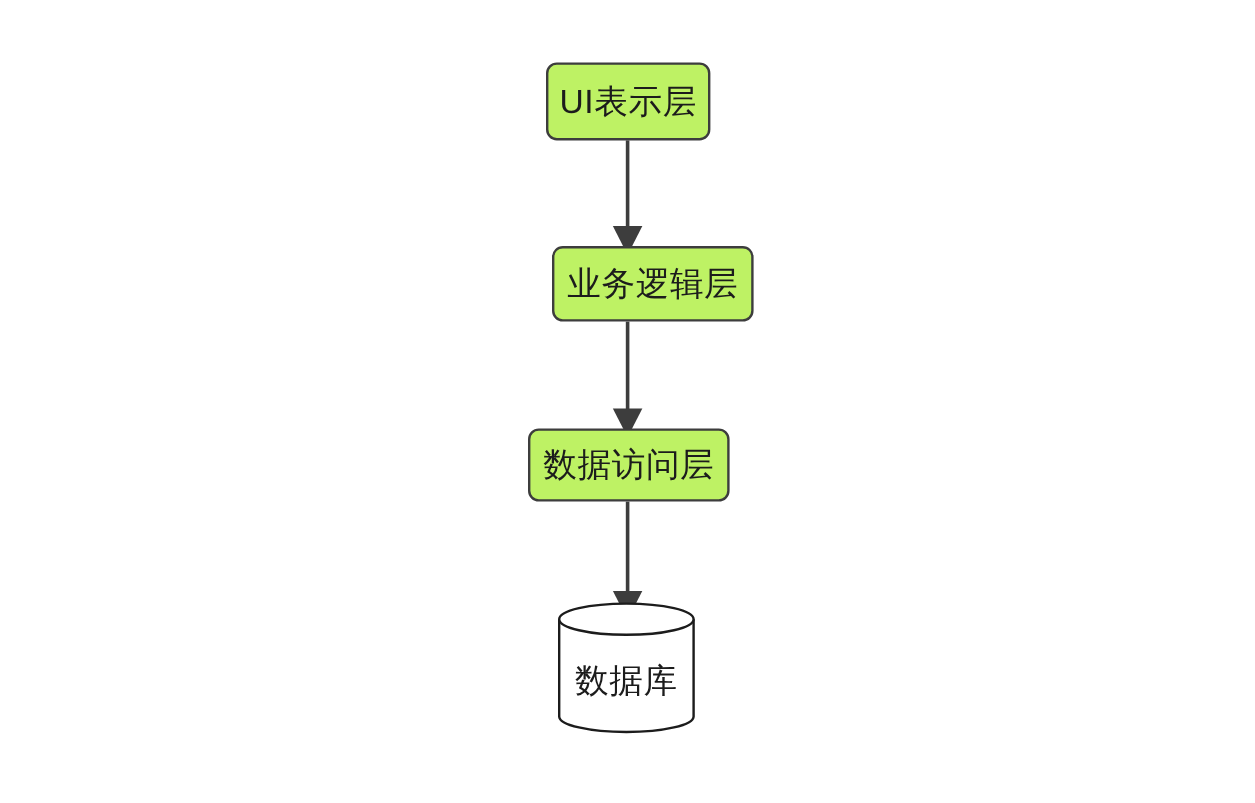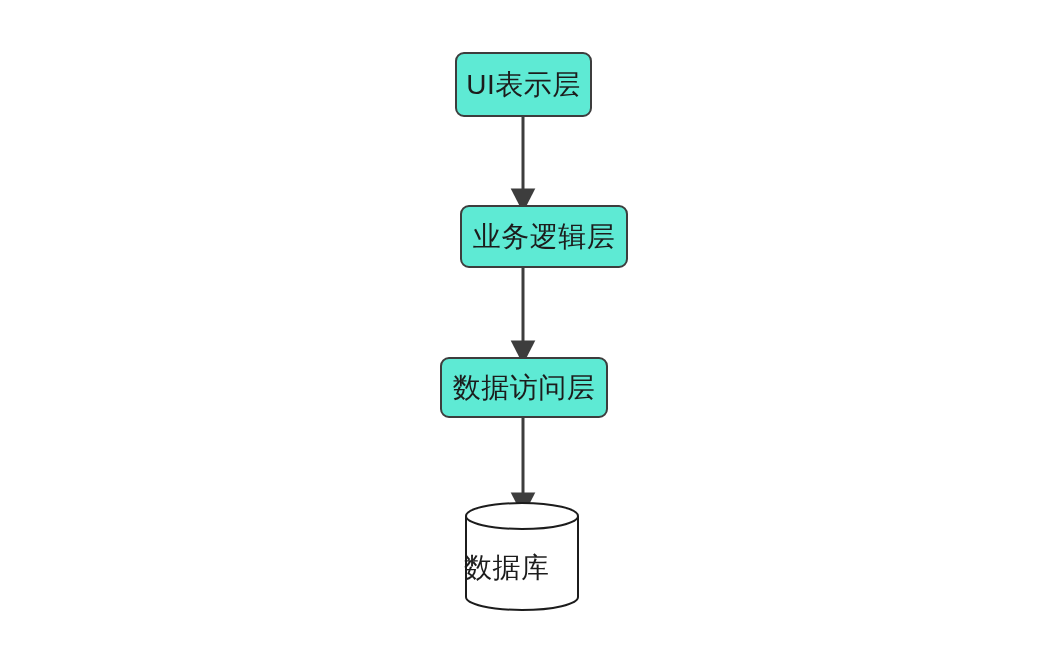--- a/index.html
+++ b/index.html
@@ -17,21 +17,21 @@
   #diagram-canvas {
     position: absolute;
     left: 0;
     top: 0;
     width: 1046px;
     height: 669px;
   }
   .node-box {
     position: absolute;
     box-sizing: border-box;
-    background: #5eead4;
+    background: #bef264;
     border: 2px solid #3d3d3d;
     border-radius: 9px;
     display: flex;
     align-items: center;
     justify-content: center;
   }
   .node-label {
     color: #1c1c1c;
     font-size: 28px;
     line-height: 1;
@@ -59,21 +59,21 @@
     overflow: visible;
   }
   .db-label-wrap {
     position: absolute;
     left: 0;
     top: 0;
     width: 116px;
     height: 107px;
     display: flex;
     align-items: center;
-    justify-content: flex-start;
+    justify-content: center;
     padding-top: 22px;
     box-sizing: border-box;
   }
   .edge-svg {
     position: absolute;
     left: 0;
     top: 0;
     width: 1046px;
     height: 669px;
     pointer-events: none;

